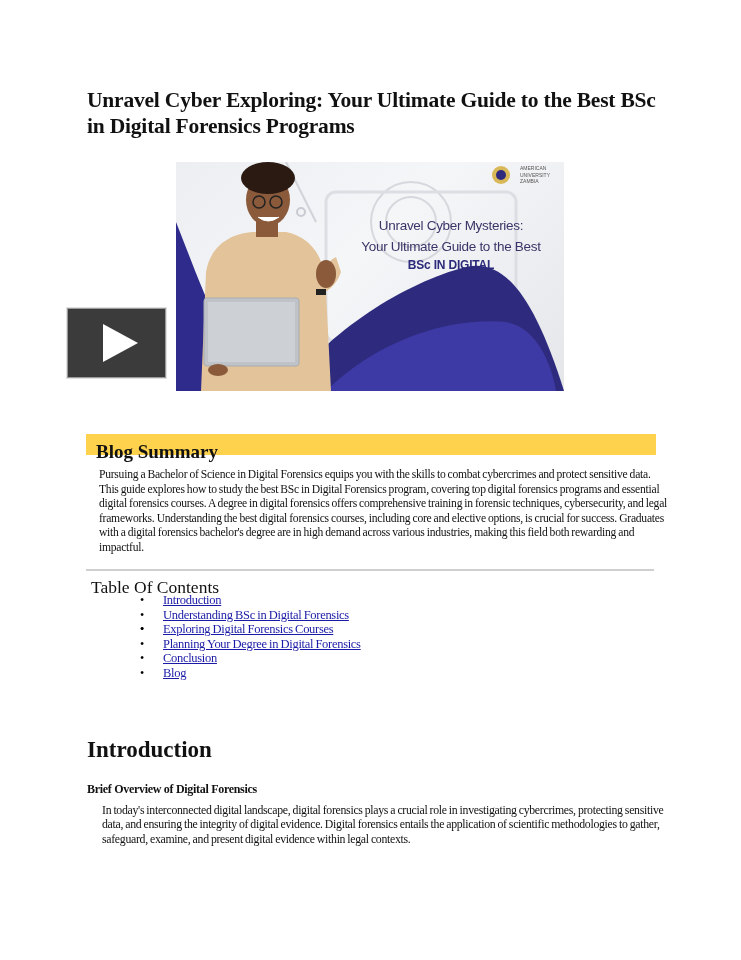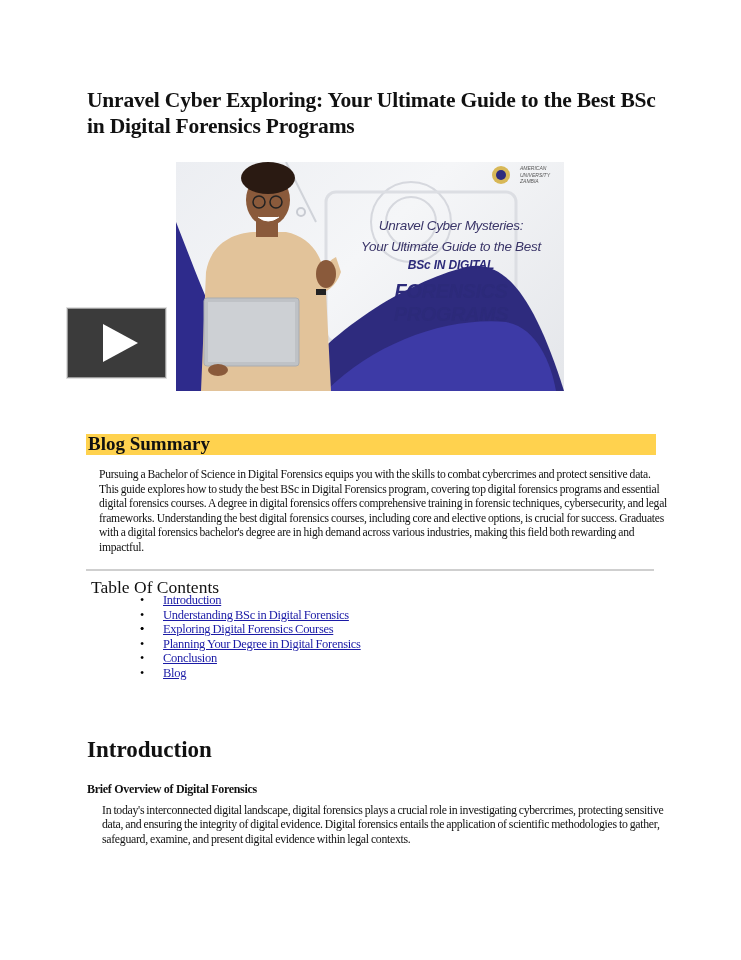--- a/index.html
+++ b/index.html
@@ -1,36 +1,36 @@
 <!DOCTYPE html>
 <html><head>
   <meta charset="utf-8">
   <style>
     html, body { margin: 0; padding: 0; background: #ffffff; }
     body { width: 741px; height: 960px; position: relative; overflow: hidden;
            font-family: "Liberation Serif", "DejaVu Serif", serif; color: #111; }
     .page-title { position: absolute; left: 87px; top: 87px; width: 570px;
            font-size: 21.5px; font-weight: bold; line-height: 26px; margin: 0; letter-spacing: -0.2px; }
     .hero { position: absolute; left: 176px; top: 162px; width: 388px; height: 229px;
-           overflow: hidden; background: linear-gradient(135deg, #eceef2 0%, #f5f6f8 45%, #e4e6ea 100%); font-style: italic; }
+           overflow: hidden; background: linear-gradient(135deg, #eceef2 0%, #f5f6f8 45%, #e4e6ea 100%); }
     .hero svg { position: absolute; left: 0; top: 0; }
     .hero-text { position: absolute; left: 170px; width: 210px; text-align: center;
            font-family: "Liberation Sans", "DejaVu Sans", sans-serif; }
     .hero-line1 { top: 56px; font-size: 13.5px; color: #3a3568; letter-spacing: -0.3px; }
     .hero-line2 { top: 77px; font-size: 13.5px; color: #3a3568; letter-spacing: -0.3px; }
     .hero-line3 { top: 96px; font-size: 12px; font-weight: bold; color: #2c2a7a; letter-spacing: -0.2px; }
     .hero-line4 { top: 118px; font-size: 20px; font-weight: bold; color: #2c2a7a; letter-spacing: -0.4px; }
     .hero-logo-text { position: absolute; left: 344px; top: 3px; font-family: "Liberation Sans", sans-serif;
            font-size: 5px; line-height: 6.5px; color: #555; }
     .play-button { position: absolute; left: 67px; top: 308px; width: 97px; height: 68px;
            background: #3b3b3b; border: 1px solid #9a9a9a; box-shadow: 0 0 0 1px #e0e0e0; cursor: pointer; }
     .play-button .tri { position: absolute; left: 35px; top: 15px; width: 0; height: 0;
            border-top: 19px solid transparent; border-bottom: 19px solid transparent; border-left: 35px solid #ffffff; }
     .summary-bar { position: absolute; left: 86px; top: 434px; width: 570px; height: 21px; background: #ffd24e; }
-    .summary-heading { position: absolute; left: 88px; top: 433px; font-size: 19px; font-weight: bold; margin: 0; }
+    .summary-heading { position: absolute; left: 88px; top: 433px; font-size: 19px; font-weight: bold; margin: 8px; }
     .summary-text { position: absolute; left: 87px; top: 456px; width: 570px; font-size: 11.6px;
            line-height: 14.5px; letter-spacing: -0.25px; word-spacing: -0.5px; margin: 12px; }
     .divider { position: absolute; left: 86px; top: 569px; width: 568px; height: 2px; background: #cfcfcf; border: 0; margin: 0; }
     .toc-title { position: absolute; left: 87px; top: 573px; font-size: 17.5px; margin: 4px; font-weight: normal; }
     .toc-list { position: absolute; left: 140px; top: 593px; margin: 0; padding: 0; list-style: none; }
     .toc-list li { font-size: 12.5px; line-height: 14.6px; position: relative; padding-left: 23px; }
     .toc-list li .bullet { position: absolute; left: 0; top: 0; color: #000; font-size: 12px; }
     .toc-list a { color: #1a1aa6; text-decoration: underline; letter-spacing: -0.3px; word-spacing: -0.5px; }
     .intro-heading { position: absolute; left: 87px; top: 737px; font-size: 23px; font-weight: bold; margin: 0; }
     .intro-sub { position: absolute; left: 87px; top: 782px; font-size: 12px; font-weight: bold; margin: 0; letter-spacing: -0.3px; }
@@ -76,21 +76,20 @@
     <circle cx="325" cy="13" r="5" fill="#2e2b7e"></circle>
   </svg>
   <div class="hero-logo-text">
     <div>AMERICAN</div>
     <div>UNIVERSITY</div>
     <div>ZAMBIA</div>
   </div>
   <div class="hero-text hero-line1">Unravel Cyber Mysteries:</div>
   <div class="hero-text hero-line2">Your Ultimate Guide to the Best</div>
   <div class="hero-text hero-line3">BSc IN DIGITAL</div>
-  <div class="hero-text hero-line4">FORENSICS PROGRAMS</div>
 </div>
 
 <div class="play-button">
   <span class="tri"></span>
 </div>
 
 <div class="summary-bar"></div>
 <h2 class="summary-heading">Blog Summary</h2>
 <p class="summary-text">Pursuing a Bachelor of Science in Digital Forensics equips you with the skills to combat cybercrimes and protect sensitive data. This guide explores how to study the best BSc in Digital Forensics program, covering top digital forensics programs and essential digital forensics courses. A degree in digital forensics offers comprehensive training in forensic techniques, cybersecurity, and legal frameworks. Understanding the best digital forensics courses, including core and elective options, is crucial for success. Graduates with a digital forensics bachelor's degree are in high demand across various industries, making this field both rewarding and impactful.</p>
 

